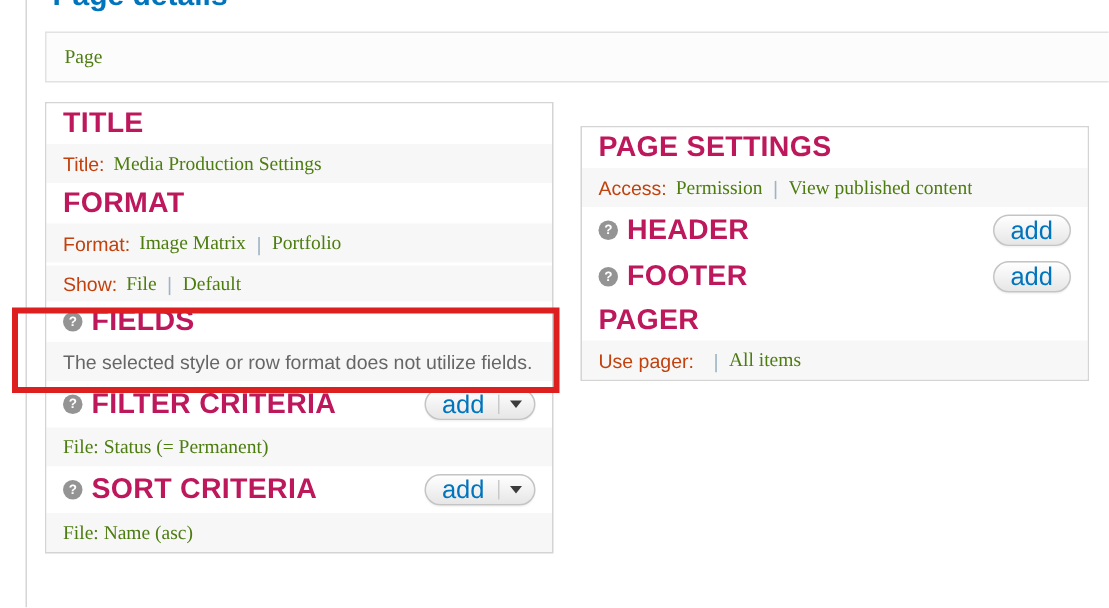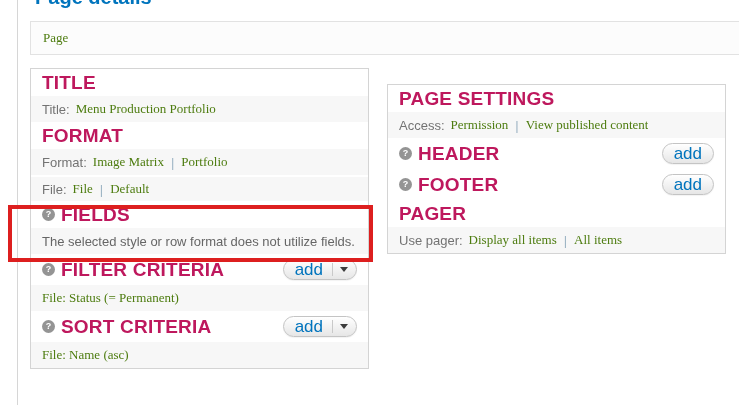--- a/index.html
+++ b/index.html
@@ -46,21 +46,21 @@
   .row-header { height: 27px; background: #ffffff; }
   .row-header.has-button { height: 31px; }
   .row-header .hdr-label {
     font-weight: bold; color: #be185d; font-size: 19px;
     letter-spacing: 0.2px;
   }
   .row-item, .row-note {
     height: 26px; background: #f7f7f7; color: #666;
   }
   .row-item + .row-item, .row-item + .row-note { border-top: 2px solid #ffffff; }
-  .row-item .item-label { color: #737373; margin-right: 6px; white-space: nowrap; }
+  .row-item .item-label { color: #c2410c; margin-right: 6px; white-space: nowrap; }
   .link-sep { color: #9db4c4; margin: 0 7px; }
   .help-icon {
     display: inline-flex; align-items: center; justify-content: center;
     width: 13px; height: 13px; border-radius: 50%;
     background: #949494; color: #ffffff;
     font-size: 9px; font-weight: bold; line-height: 13px;
     margin-right: 6px; flex: 0 0 auto; cursor: pointer;
   }
   .hdr-spacer { flex: 1 1 auto; }
   .add-btn {
@@ -103,34 +103,34 @@
   <a class="link">Page</a>
 </div>
 
 <div class="col-box col-left" id="col-left">
     <div class="row row-header">
       <span class="hdr-label">TITLE</span>
       <span class="hdr-spacer"></span>
     </div>
     <div class="row row-item">
       <span class="item-label">Title:</span>
-      <a class="link nowrap">Menu Production Portfolio</a>
+      <a class="link nowrap">Media Production Settings</a>
     </div>
     <div class="row row-header">
       <span class="hdr-label">FORMAT</span>
       <span class="hdr-spacer"></span>
     </div>
     <div class="row row-item">
       <span class="item-label">Format:</span>
       <a class="link nowrap">Image Matrix</a>
       <span class="link-sep">|</span>
       <a class="link nowrap">Portfolio</a>
     </div>
     <div class="row row-item">
-      <span class="item-label">File:</span>
+      <span class="item-label">Show:</span>
       <a class="link nowrap">File</a>
       <span class="link-sep">|</span>
       <a class="link nowrap">Default</a>
     </div>
     <div class="row row-header">
       <span class="help-icon">?</span>
       <span class="hdr-label">FIELDS</span>
       <span class="hdr-spacer"></span>
     </div>
     <div class="row row-note">
@@ -185,19 +185,18 @@
       <span class="hdr-label">FOOTER</span>
       <span class="hdr-spacer"></span>
       <span class="add-btn">add</span>
     </div>
     <div class="row row-header">
       <span class="hdr-label">PAGER</span>
       <span class="hdr-spacer"></span>
     </div>
     <div class="row row-item">
       <span class="item-label">Use pager:</span>
-      <a class="link nowrap">Display all items</a>
       <span class="link-sep">|</span>
       <a class="link nowrap">All items</a>
     </div>
   </div>
 
 <div class="highlight-annotation"></div>
 
 </body></html>

